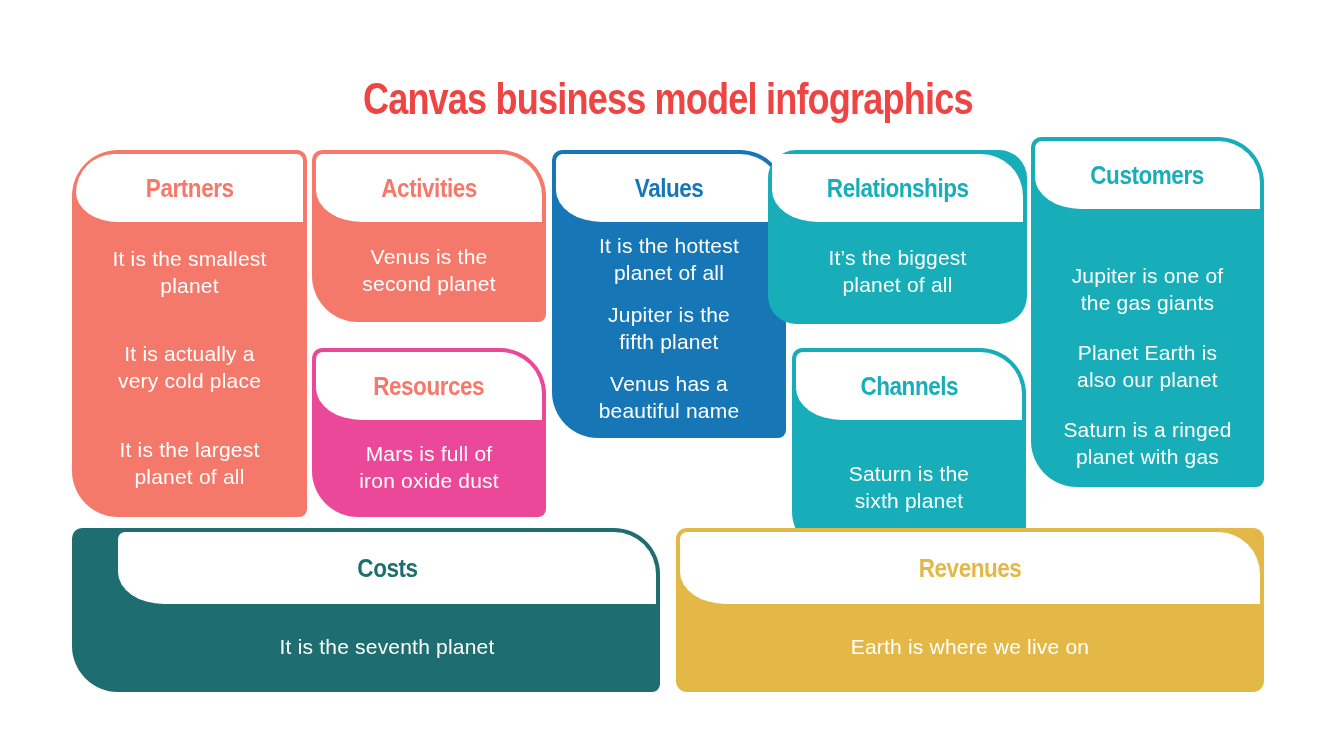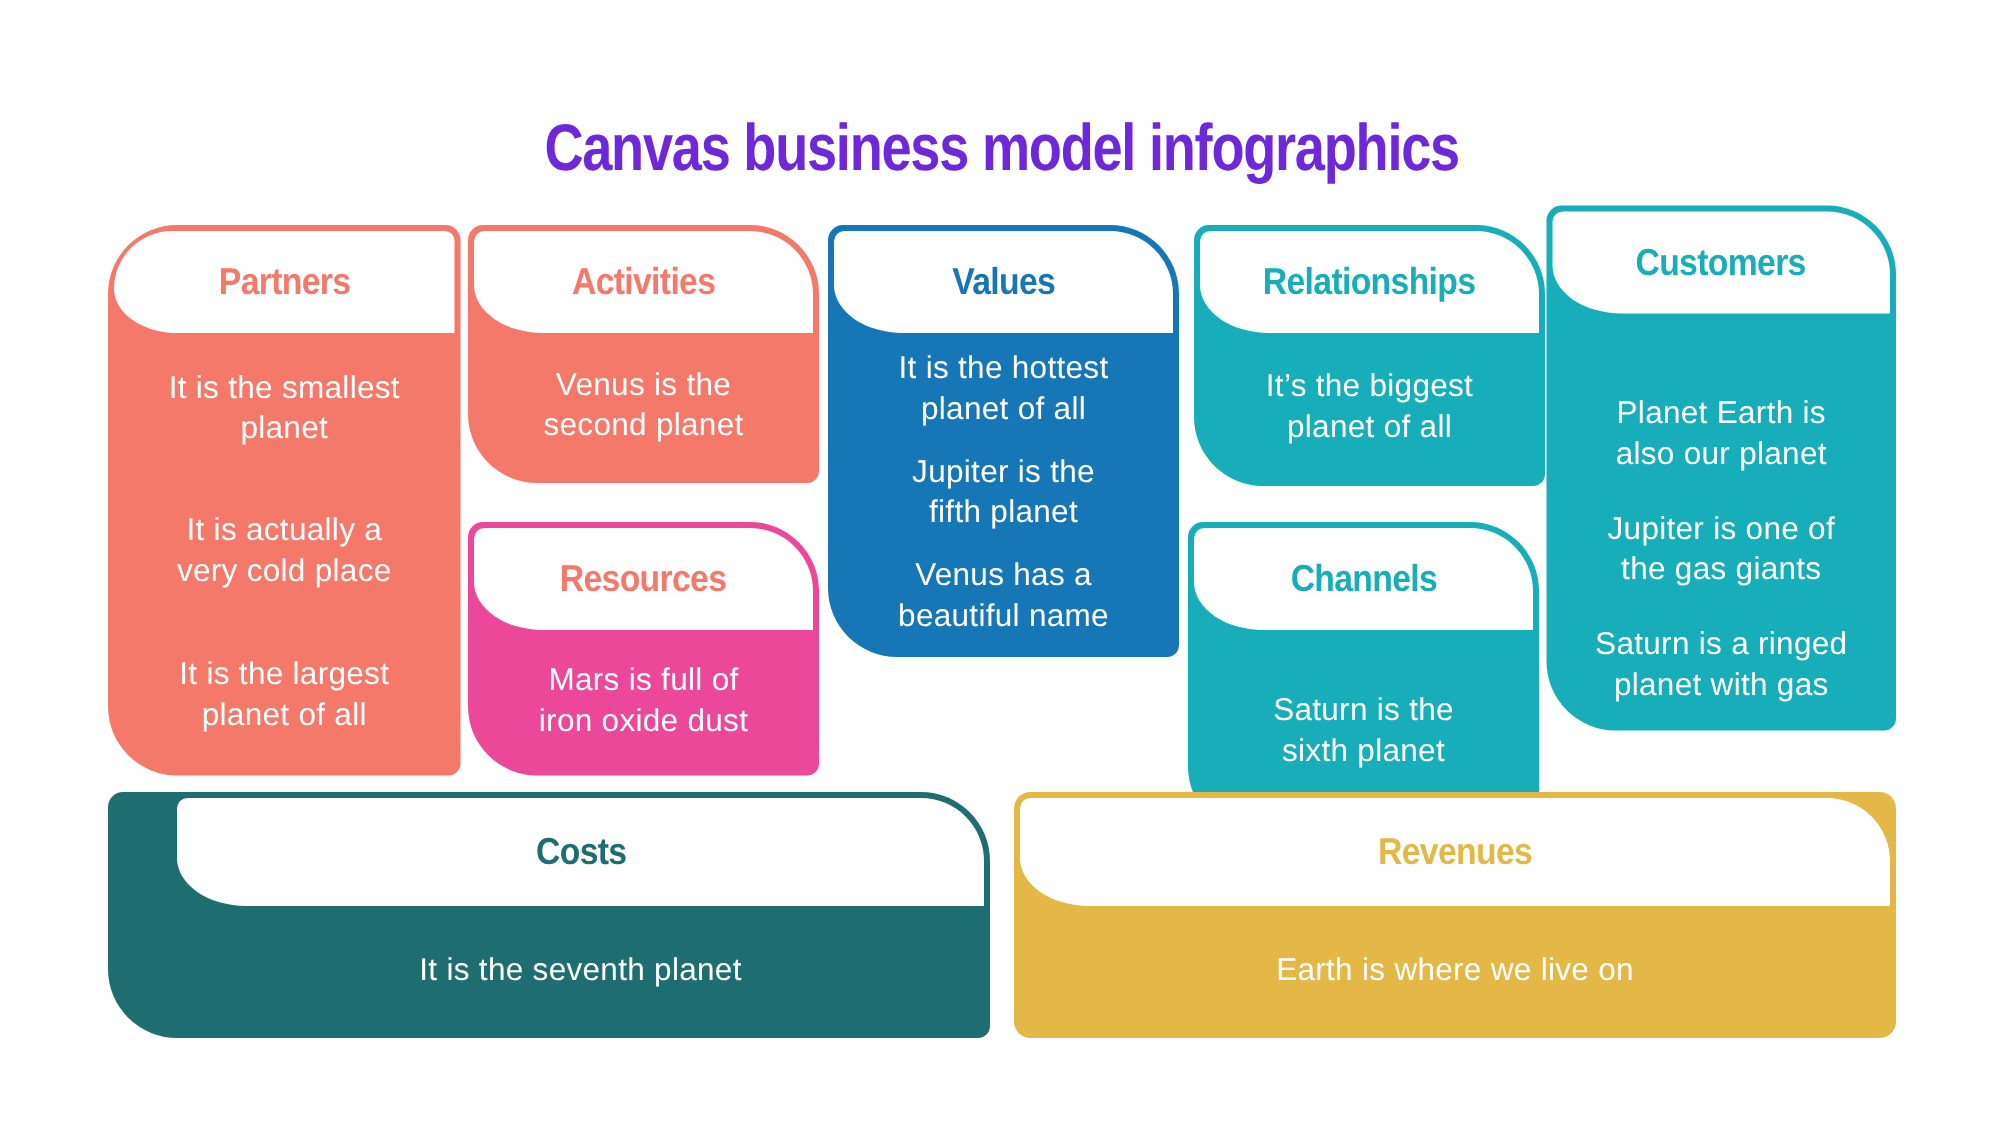--- a/index.html
+++ b/index.html
@@ -2,21 +2,21 @@
 <html><head>
 <meta charset="utf-8">
 <style>
   html,body{margin:0;padding:0;background:#ffffff;}
   .slide{
     position:relative;width:1336px;height:752px;background:#ffffff;overflow:hidden;
     font-family:"Liberation Sans",sans-serif;
   }
   .slide-title{
     position:absolute;top:74px;left:0;right:0;text-align:center;
-    font-weight:700;font-size:44px;color:#6d28d9;letter-spacing:-1px;
+    font-weight:700;font-size:44px;color:#ef4444;letter-spacing:-1px;
   }
   .cond{display:inline-block;transform:scaleX(0.82);transform-origin:center;white-space:nowrap;}
   .cond-sm{display:inline-block;transform:scaleX(0.9);transform-origin:center;white-space:nowrap;}
 
   .card{
     position:absolute;box-sizing:border-box;padding:4px;
     display:flex;flex-direction:column;
     border-radius:10px 46px 8px 46px;
   }
   .card.mirror{border-radius:46px 10px 8px 46px;}
@@ -42,21 +42,21 @@
     flex:1;display:flex;align-items:center;justify-content:center;
     text-align:center;white-space:pre-line;
     font-size:21px;line-height:27px;letter-spacing:0.2px;
   }
 
   
   .pos-partners     {left:72px;  top:150px; width:235px; height:367px;}
   .pos-activities   {left:312px; top:150px; width:234px; height:172px;}
   .pos-resources    {left:312px; top:348px; width:234px; height:169px;}
   .pos-values       {left:552px; top:150px; width:234px; height:288px;}
-  .pos-relationships{left:796px; top:150px; width:234px; height:174px;}
+  .pos-relationships{left:768px; top:150px; width:259px; height:174px;border-radius:28px;}
   .pos-channels     {left:792px; top:348px; width:234px; height:209px;}
   .pos-customers    {left:1031px;top:137px; width:233px; height:350px;gap:40px;}
   .pos-costs        {left:72px;  top:528px; width:588px; height:164px;padding-left:46px;}
   .pos-revenues     {left:676px; top:528px; width:588px; height:164px;}
 </style>
 </head>
 <body>
 
 <div class="slide">
 
@@ -130,24 +130,24 @@
       <div class="item">Saturn is the
 sixth planet</div>
     </div>
   </div>
 
   <div class="card pos-customers" style="background-color: rgb(23, 174, 186);">
     <div class="card-header">
       <span class="card-title cond-sm" style="color: rgb(23, 174, 186);">Customers</span>
     </div>
     <div class="card-body">
+      <div class="item">Jupiter is one of
+the gas giants</div>
       <div class="item">Planet Earth is
 also our planet</div>
-      <div class="item">Jupiter is one of
-the gas giants</div>
       <div class="item">Saturn is a ringed
 planet with gas</div>
     </div>
   </div>
 
   <div class="card bottomrow pos-costs" style="background-color: rgb(30, 110, 113);">
     <div class="card-header">
       <span class="card-title cond-sm" style="color: rgb(30, 110, 113);">Costs</span>
     </div>
     <div class="card-body">

